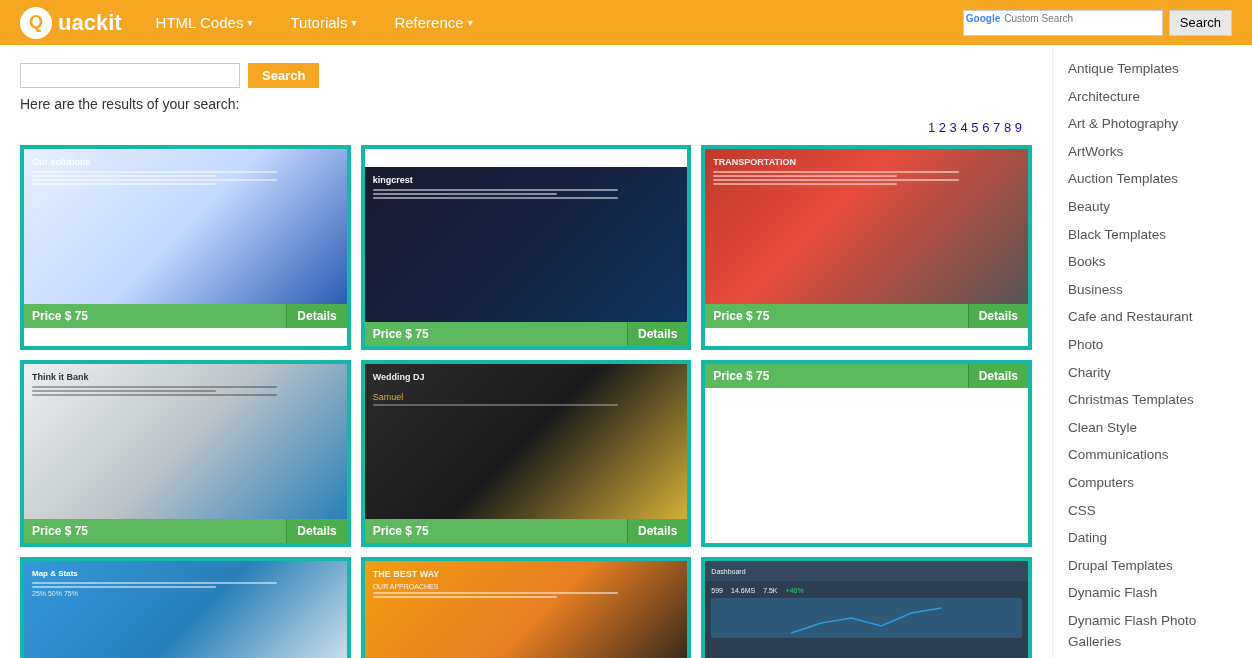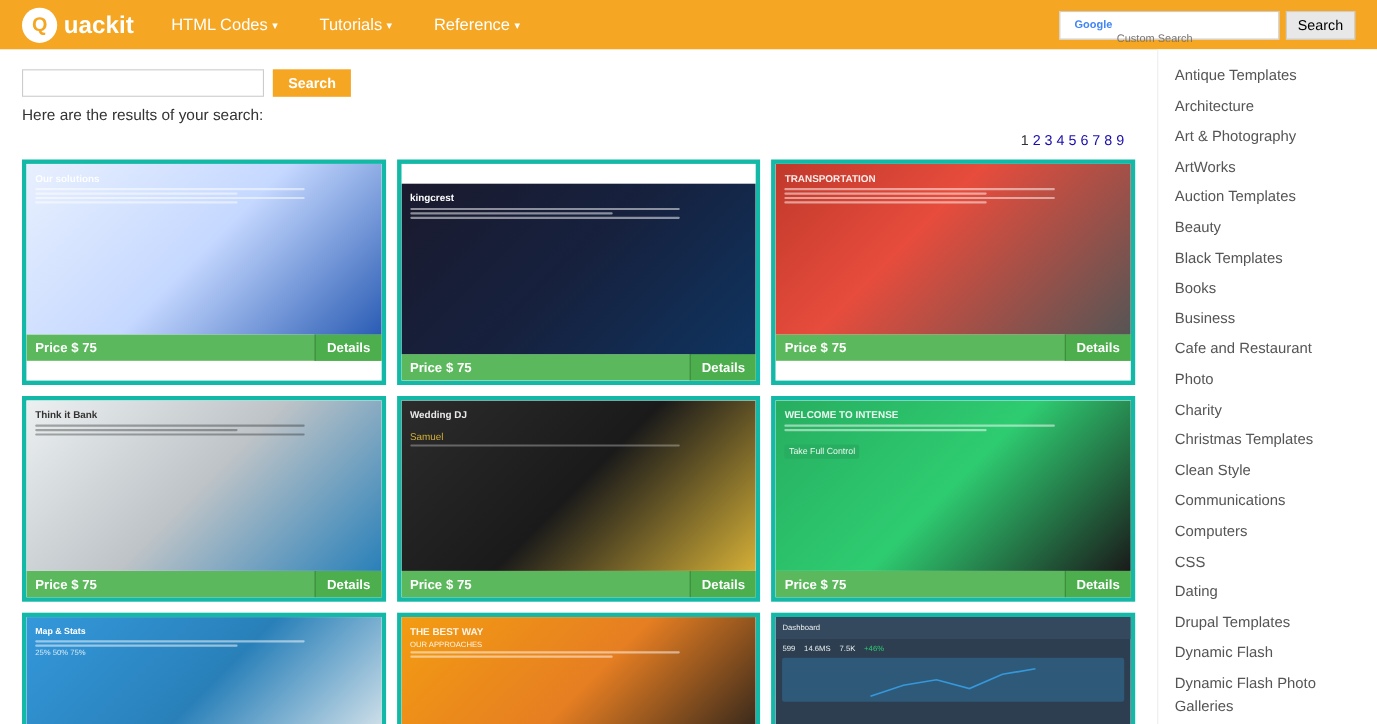--- a/index.html
+++ b/index.html
@@ -47,24 +47,24 @@
     }
     .nav-dropdown-arrow { font-size: 10px; }
     .header-search {
       margin-left: auto;
       display: flex;
       align-items: center;
       gap: 6px;
     }
     .google-search-box {
       display: flex;
-      align-items: center;
+      align-items: flex-start;
       border: 1px solid #ccc;
       background: white;
-      padding: 2px 13px;
+      padding: 2px 2px;
       height: 26px;
       width: 200px;
       font-size: 12px;
       color: #777;
     }
     .google-logo-small {
       font-size: 10px;
       color: #4285f4;
       font-weight: bold;
       margin-right: 4px;
@@ -242,21 +242,21 @@
     <span class="nav-dropdown-arrow">▾</span>
   </a>
   <a class="nav-link" href="#">
     <span>Reference</span>
     <span class="nav-dropdown-arrow">▾</span>
   </a>
 
   <div class="header-search">
     <div class="google-search-box">
       <span class="google-logo-small">Google</span>
-      <span style="font-size:10px;color:#777;margin-top:25px;">Custom Search</span>
+      <span style="font-size:10px;color:#777;">Custom Search</span>
     </div>
     <button class="search-btn">Search</button>
   </div>
 </div>
 
 <div class="page-body">
 
   <div class="main-content">
 
     <div class="sub-search">
@@ -350,28 +350,20 @@
             <div class="thumb-line medium" style="background:rgba(255,255,255,0.3);"></div>
           </div>
         </div>
         <div class="grid-item-footer">
           <span class="price-tag">Price $ 75</span>
           <span class="details-link">Details</span>
         </div>
       </div>
 
       <div class="grid-item">
-        <div class="grid-item-img thumb-6">
-          <div class="thumb-inner">
-            <div class="thumb-title">WELCOME TO INTENSE</div>
-            <div class="thumb-line medium"></div>
-            <div class="thumb-line short"></div>
-            <div style="margin-top:10px;font-size:8px;background:#27ae60;padding:2px 4px;display:inline-block;border-radius:2px;">Take Full Control</div>
-          </div>
-        </div>
         <div class="grid-item-footer">
           <span class="price-tag">Price $ 75</span>
           <span class="details-link">Details</span>
         </div>
       </div>
 
       <div class="grid-item">
         <div class="grid-item-img thumb-7" style="height:135px;">
           <div class="thumb-inner">
             <div class="thumb-title" style="color:#fff;font-size:8px;">Map &amp; Stats</div>

